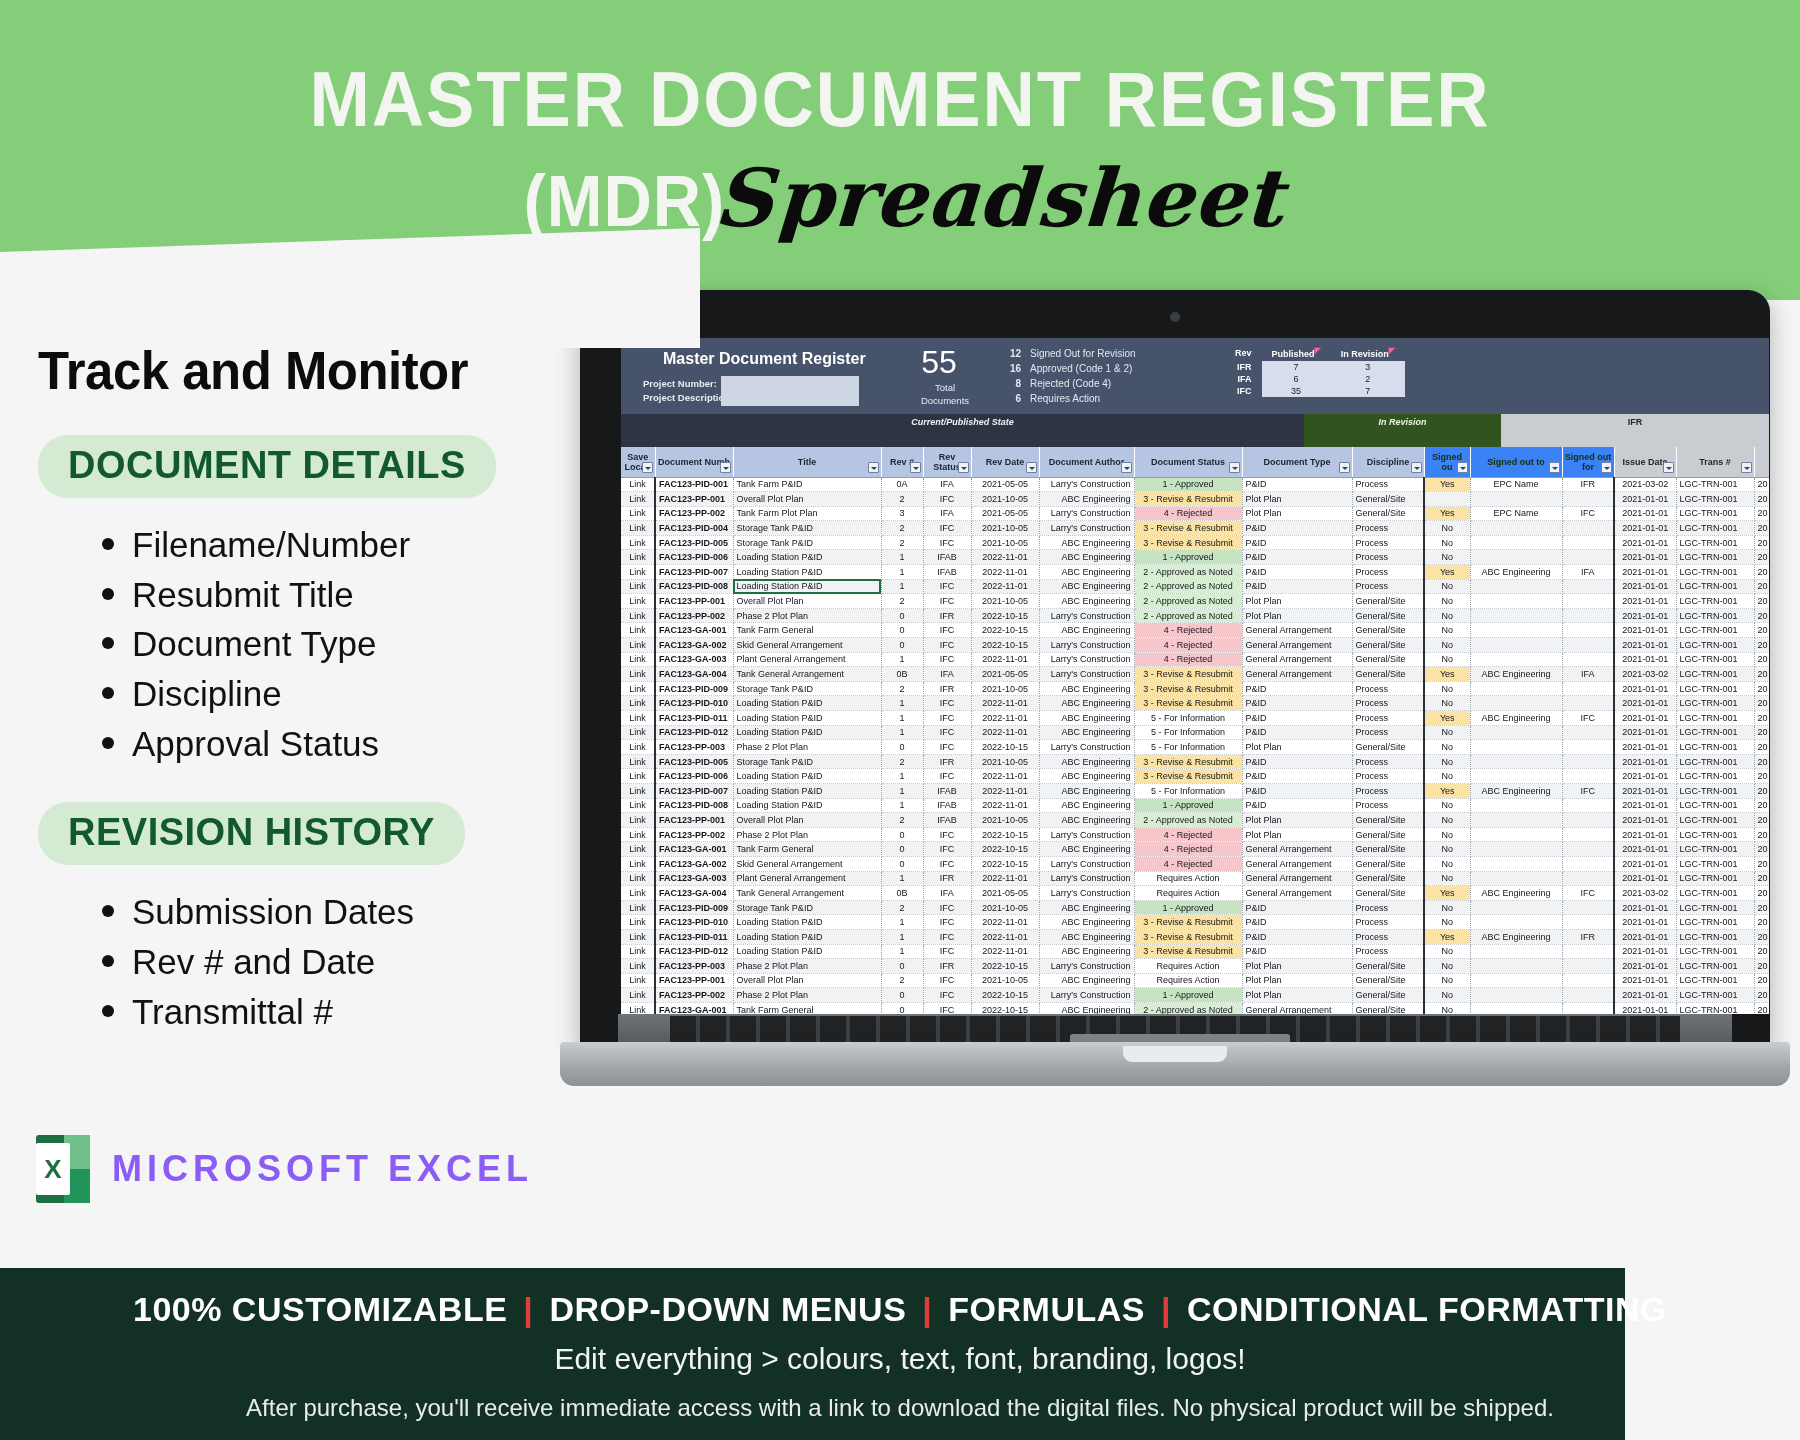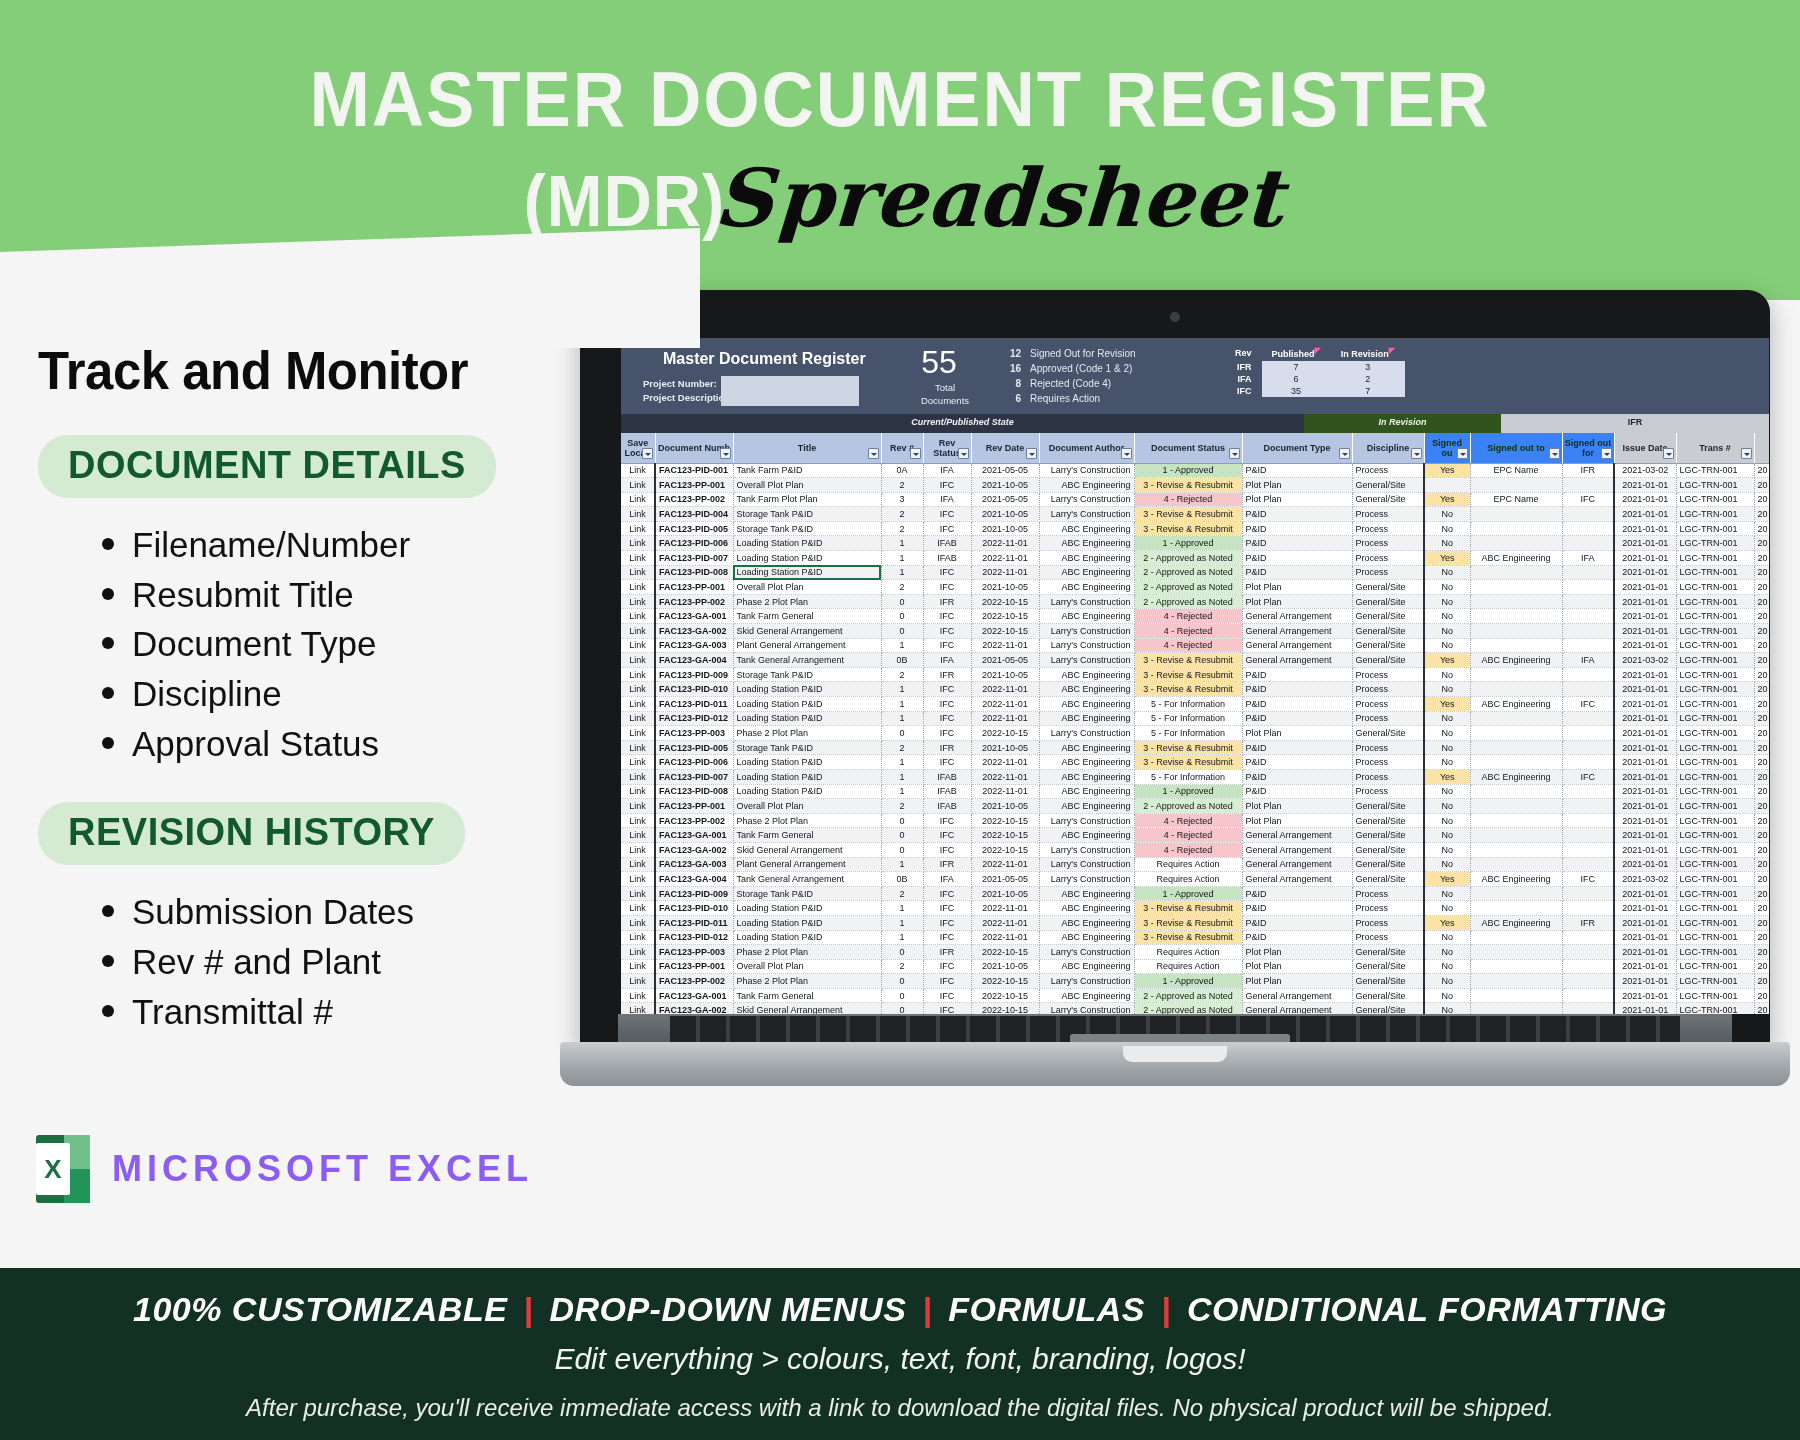--- a/index.html
+++ b/index.html
@@ -211,21 +211,21 @@
   .stats { position:absolute; left:378px; top:8px; font-size:10px; color:#e4e9f1;}
   .stats .srow { display:flex; height:15px; align-items:center;}
   .stats .snum { width:22px; text-align:right; font-weight:bold; margin-right:9px;}
   .revtab { position:absolute; left:604px; top:8px; font-size:9px; color:#e4e9f1;}
   .revtab table { border-collapse:collapse; }
   .revtab th { font-size:9px; font-weight:bold; padding:0 10px 2px 10px; color:#fff; white-space:nowrap;}
   .revtab td { font-size:9px; padding:1px 10px; text-align:center; background:#d7dded; color:#1a1f2b;}
   .revtab td.rlbl { background:transparent; color:#fff; font-weight:bold; text-align:right;}
   .cmt { color:#ff5fa2; font-size:8px; vertical-align:super;}
 
-  .band-row { display:flex; height:19px; background:#2d3443;}
+  .band-row { display:flex; height:33px; background:#2d3443;}
   .band-cur {
     flex:0 0 683px; background:#2d3443; color:#eef1f6;
     font-size:9px; font-style:italic; text-align:center; line-height:16px;
     font-weight:bold;
   }
   .band-rev {
     flex:0 0 197px; background:#31541f; color:#eaf3e4;
     font-size:9px; font-style:italic; text-align:center; line-height:16px;
     font-weight:bold;
   }
@@ -274,22 +274,22 @@
   td.yes { background:#fbe3a6 !important; color:#6e5512; text-align:center;}
   td.sep { border-left:2px solid #2b2f36;}
   td.selcell { outline:2px solid #1d6f42; outline-offset:-2px; position:relative;}
   td.selcell:after{
     content:""; position:absolute; right:-2px; bottom:-2px; width:4px; height:4px;
     background:#1d6f42;
   }
 
   
   .footer {
-    position:absolute; left:0; top:1268px; width:1800px; height:172px;
-    background:#133024; color:#ffffff;font-style:italic;
+    position:absolute; left:0; top:1268px; width:1625px; height:172px;
+    background:#133024; color:#ffffff;
   }
   .f-row1 {
     position:absolute; left:0; top:22px; width:1800px; text-align:center;
     font-size:34px; font-weight:bold; letter-spacing:0.5px;
     font-family:"Liberation Sans", sans-serif; white-space:nowrap;
   }
   .f-row1 .pipe { color:#e23b3b; margin:0 16px; font-weight:bold;}
   .f-row2 {
     position:absolute; left:0; top:74px; width:1800px; text-align:center;
     font-size:30px; color:#f2f4f2;
@@ -325,21 +325,21 @@
       <li>Approval Status</li>
     </ul>
   </div>
 
   <div class="spacer-block"></div>
 
   <div>
     <div class="pill">REVISION HISTORY</div>
     <ul class="feat">
       <li>Submission Dates</li>
-      <li>Rev # and Plant</li>
+      <li>Rev # and Date</li>
       <li>Transmittal #</li>
     </ul>
   </div>
 </div>
 
 <div class="excel-brand">
   <div class="xl-icon">
     <div class="back"></div>
     <div class="panel-lt"></div>
     <div class="panel-rt"></div>

